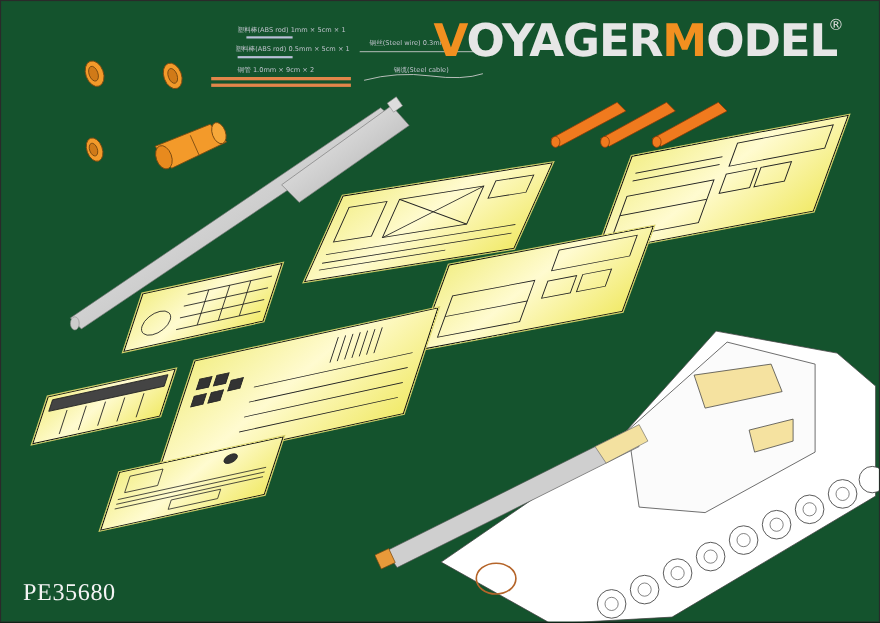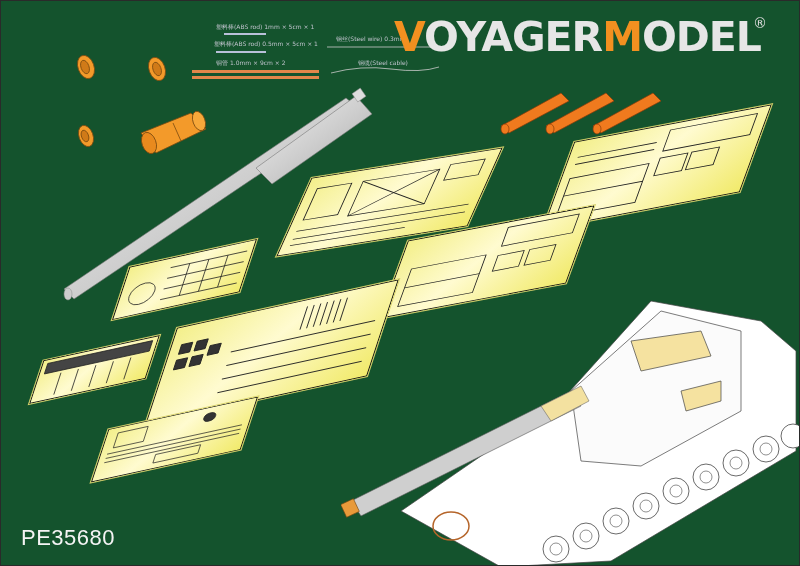--- a/index.html
+++ b/index.html
@@ -3,21 +3,21 @@
 <meta charset="utf-8">
 <style>
   html,body{margin:0;padding:0;background:#000;}
   #stage{position:relative;width:800px;height:566px;background:#14532d;overflow:hidden;border:1px solid #2a2a2a;box-sizing:border-box;font-family:"Liberation Sans",sans-serif;text-align:center;}
   .abs{position:absolute;}
   
   .logo{position:absolute;left:393px;top:16px;font-family:"DejaVu Sans",sans-serif;font-weight:bold;font-size:41px;letter-spacing:-1px;color:#e6e6e6;line-height:1;white-space:nowrap;}
   .logo .acc{color:#f29020;}
   .reg{position:absolute;left:752px;top:14px;color:#ddd;font-size:14px;font-family:"DejaVu Sans",sans-serif;}
   .tagline{position:absolute;left:391px;top:49px;color:#f2f2f2;font-size:21px;font-family:"DejaVu Sans",sans-serif;font-weight:bold;letter-spacing:-0.5px;white-space:nowrap;}
-  .code{position:absolute;left:20px;top:524px;color:#f4f4f4;font-size:22px;font-family:Liberation Sans, sans-serif;letter-spacing:0.5px;}
+  .code{position:absolute;left:20px;top:524px;color:#f4f4f4;font-size:22px;font-family:Liberation Serif, serif;letter-spacing:0.5px;}
   .mlabel{position:absolute;color:#bfc3cc;font-size:6px;font-family:"DejaVu Sans",sans-serif;white-space:nowrap;}
   .rod{position:absolute;height:2px;background:#b8c0d8;}
   .tube{position:absolute;height:3px;background:#e2864a;}
   
   .pe{position:absolute;background:linear-gradient(135deg,#f3ef8a 0%,#fffbd0 45%,#f1ea6a 100%);border:1px solid #d6d06a;box-shadow:0 0 0 1px #111 inset;}
   .pe svg{position:absolute;left:0;top:0;width:100%;height:100%;}
 </style>
 </head>
 <body>
 

